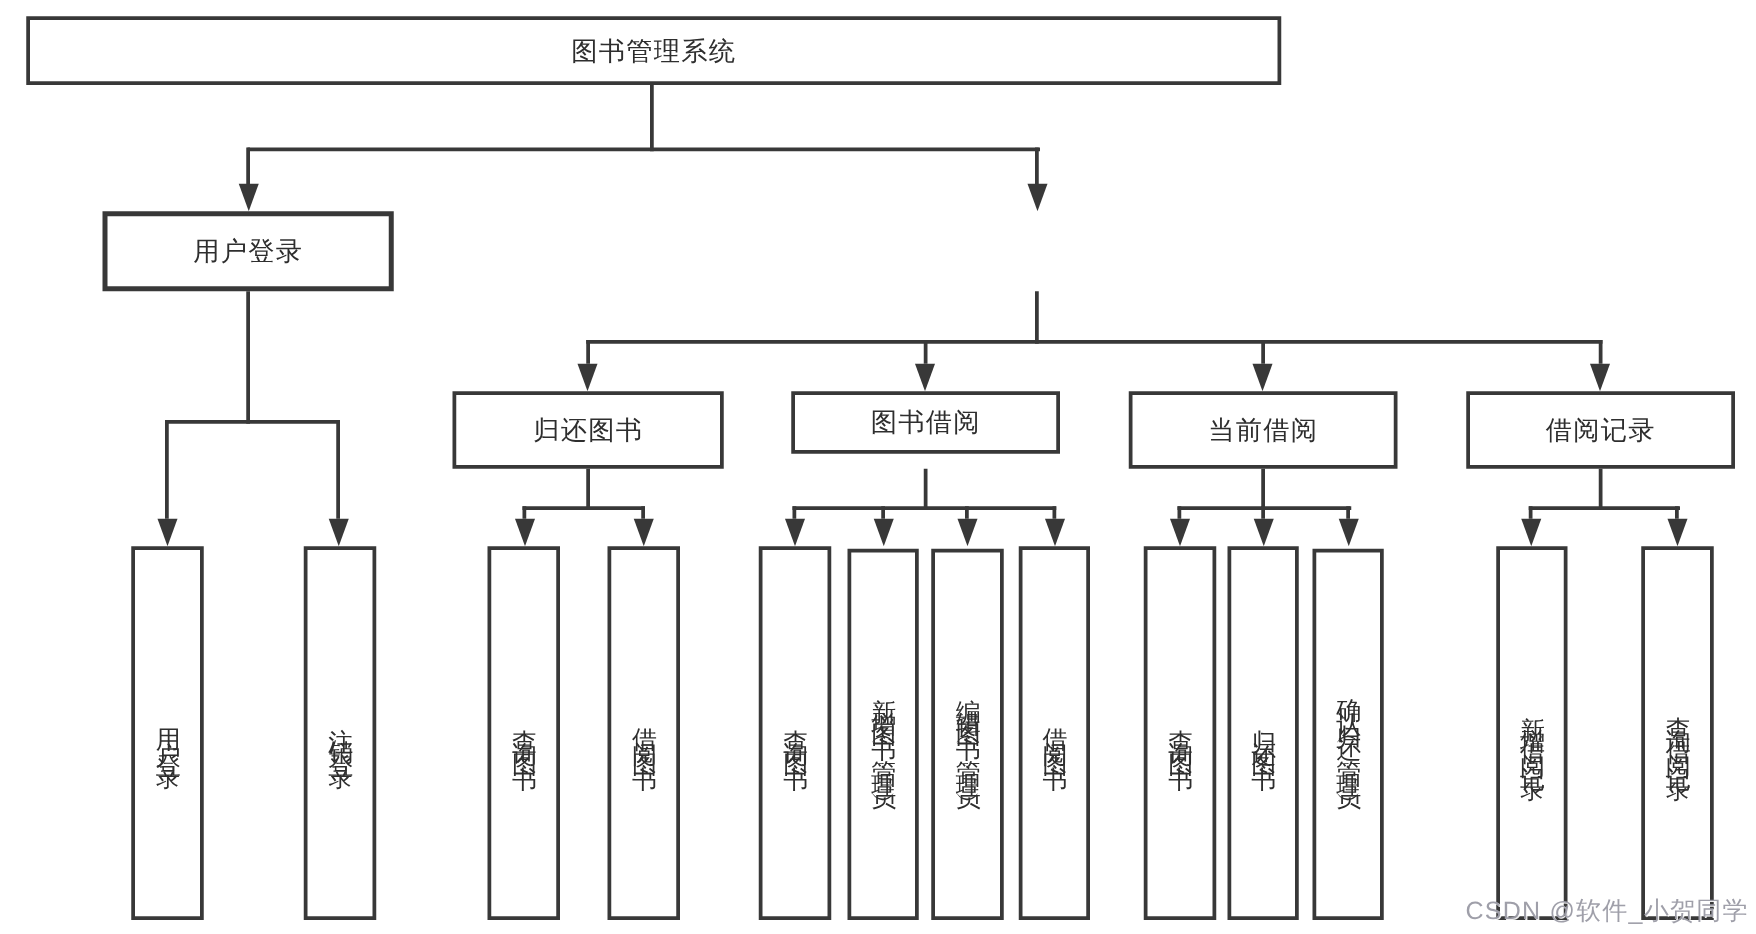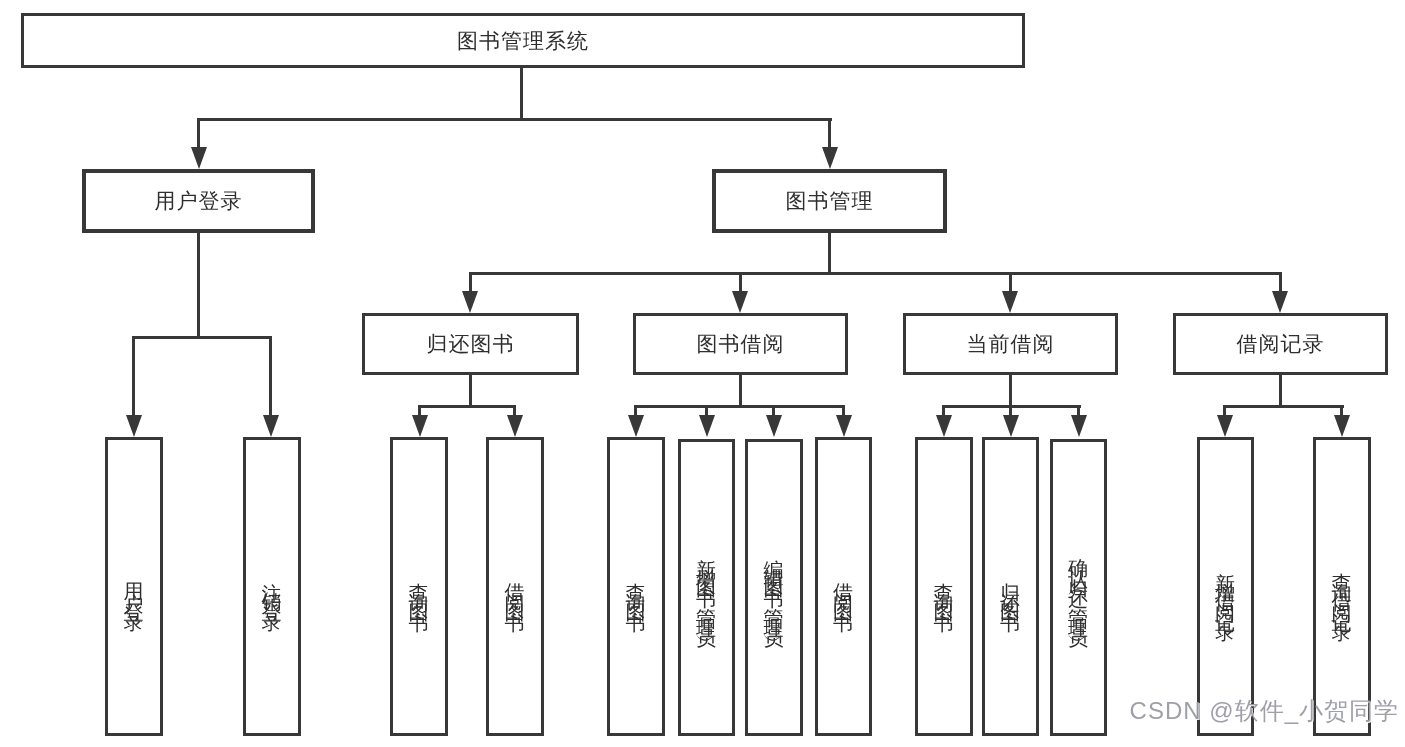--- a/index.html
+++ b/index.html
@@ -44,22 +44,22 @@
   .hline,.vline{position:absolute;background:#383838;}
   .arrowhead{
     position:absolute;
     width:0;height:0;
     border-left:8px solid transparent;
     border-right:8px solid transparent;
     border-top:22px solid #383838;
   }
   #watermark{
     position:absolute;
-    right:6px;bottom:20px;
-    font-size:24px;
+    right:6px;bottom:5px;
+    font-size:20px;
     color:rgba(154,154,164,0.95);
     text-shadow:1px 1px 0 rgba(255,255,255,0.9);
     z-index:9;
     letter-spacing:1px;
   }
 </style>
 </head>
 <body>
 
 <div id="stage">
@@ -71,23 +71,20 @@
   <div class="vline" style="left:520px;top:68px;width:3px;height:53px;"></div>
   <div class="hline" style="left:198px;top:118px;width:634px;height:3px;"></div>
   <div class="vline" style="left:197px;top:118px;width:3px;height:30px;"></div>
   <div class="arrowhead" style="left:191px;top:147px;"></div>
   <div class="vline" style="left:828px;top:118px;width:3px;height:30px;"></div>
   <div class="arrowhead" style="left:822px;top:147px;"></div>
 
   <div class="box lv2" style="left:82px;top:169px;width:233px;height:64px;">
     <span>用户登录</span>
   </div>
-  <div class="box lv2" style="left:712px;top:169px;width:235px;height:64px;">
-    <span>图书管理</span>
-  </div>
 
   <div class="vline" style="left:197px;top:233px;width:3px;height:106px;"></div>
   <div class="hline" style="left:132px;top:336px;width:140px;height:3px;"></div>
   <div class="vline" style="left:132px;top:336px;width:3px;height:79px;"></div>
   <div class="arrowhead" style="left:126px;top:415px;"></div>
   <div class="vline" style="left:269px;top:336px;width:3px;height:79px;"></div>
   <div class="arrowhead" style="left:263px;top:415px;"></div>
 
   <div class="vline" style="left:828px;top:233px;width:3px;height:42px;"></div>
   <div class="hline" style="left:469px;top:272px;width:813px;height:3px;"></div>
@@ -96,21 +93,21 @@
   <div class="vline" style="left:739px;top:272px;width:3px;height:19px;"></div>
   <div class="arrowhead" style="left:732px;top:291px;"></div>
   <div class="vline" style="left:1009px;top:272px;width:3px;height:19px;"></div>
   <div class="arrowhead" style="left:1002px;top:291px;"></div>
   <div class="vline" style="left:1279px;top:272px;width:3px;height:19px;"></div>
   <div class="arrowhead" style="left:1272px;top:291px;"></div>
 
   <div class="box" style="left:362px;top:313px;width:217px;height:62px;">
     <span>归还图书</span>
   </div>
-  <div class="box" style="left:633px;top:313px;width:215px;height:62px;">
+  <div class="box" style="left:633px;top:313px;width:215px;height:50px;">
     <span>图书借阅</span>
   </div>
   <div class="box" style="left:1173px;top:313px;width:215px;height:62px;">
     <span>借阅记录</span>
   </div>
   <div class="box" style="left:903px;top:313px;width:215px;height:62px;">
     <span>当前借阅</span>
   </div>
 
   <div class="vline" style="left:469px;top:375px;width:3px;height:33px;"></div>

